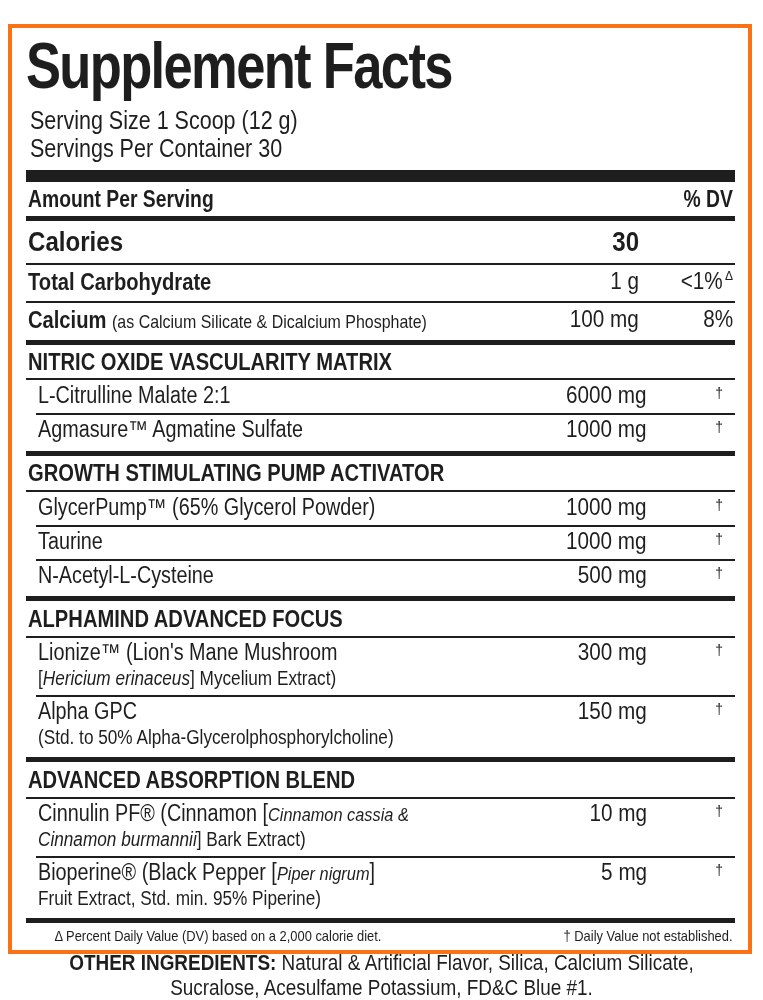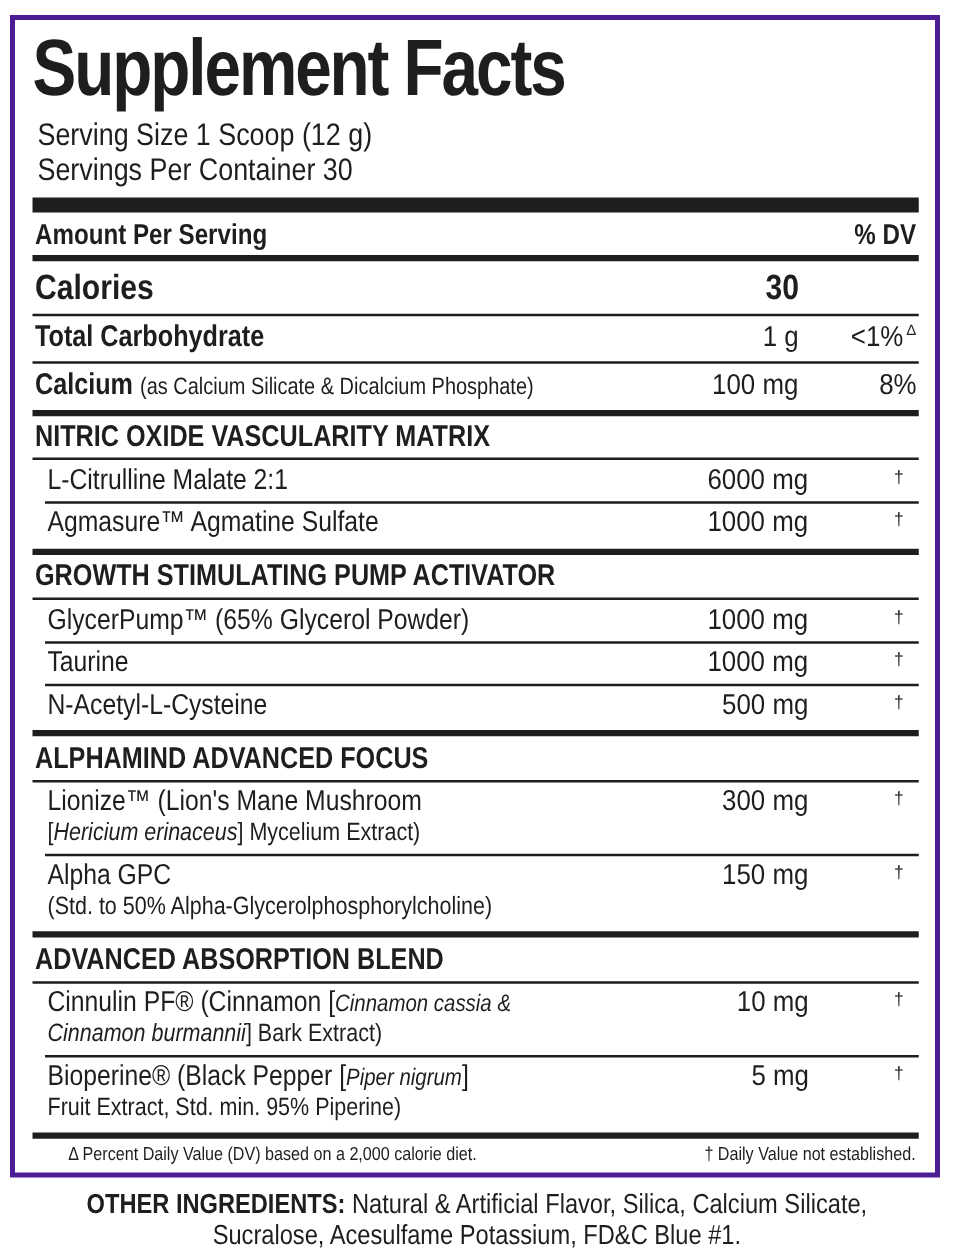--- a/index.html
+++ b/index.html
@@ -1,19 +1,19 @@
 <!DOCTYPE html>
 <html><head>
 <meta charset="utf-8">
 <style>
   html, body { margin: 0; padding: 0; background: #ffffff; }
   body { width: 763px; height: 1000px; position: relative; overflow: hidden;
          font-family: "Liberation Sans", "DejaVu Sans", sans-serif; color: #1e1e1e; }
-  .panel { position: absolute; left: 8px; top: 12px; width: 736px; height: 922px;
-           border: 4px solid #4c1d95; background: #fff; }
+  .panel { position: absolute; left: 8px; top: 24px; width: 736px; height: 922px;
+           border: 4px solid #f97316; background: #fff; }
   .inner { position: absolute; left: 14px; right: 13px; top: 0; }
   .title { position: absolute; left: 0; top: 6px; font-size: 64px; font-weight: bold;
            letter-spacing: -2px; white-space: nowrap; transform: scaleX(0.82); transform-origin: left top; line-height: 1; }
   .serving { position: absolute; left: 4px; font-size: 25px; white-space: nowrap;
              transform: scaleX(0.86); transform-origin: left top; line-height: 1; }
   .rule-thick { position: absolute; left: 0; right: 0; height: 12px; background: #1e1e1e; }
   .rule-mid { position: absolute; left: 0; right: 0; height: 5px; background: #1e1e1e; }
   .rule-thin { position: absolute; left: 0; right: 0; height: 2px; background: #1e1e1e; }
   .rule-sub { position: absolute; left: 10px; right: 0; height: 2px; background: #1e1e1e; }
   .row { position: absolute; left: 0; right: 0; white-space: nowrap; }

